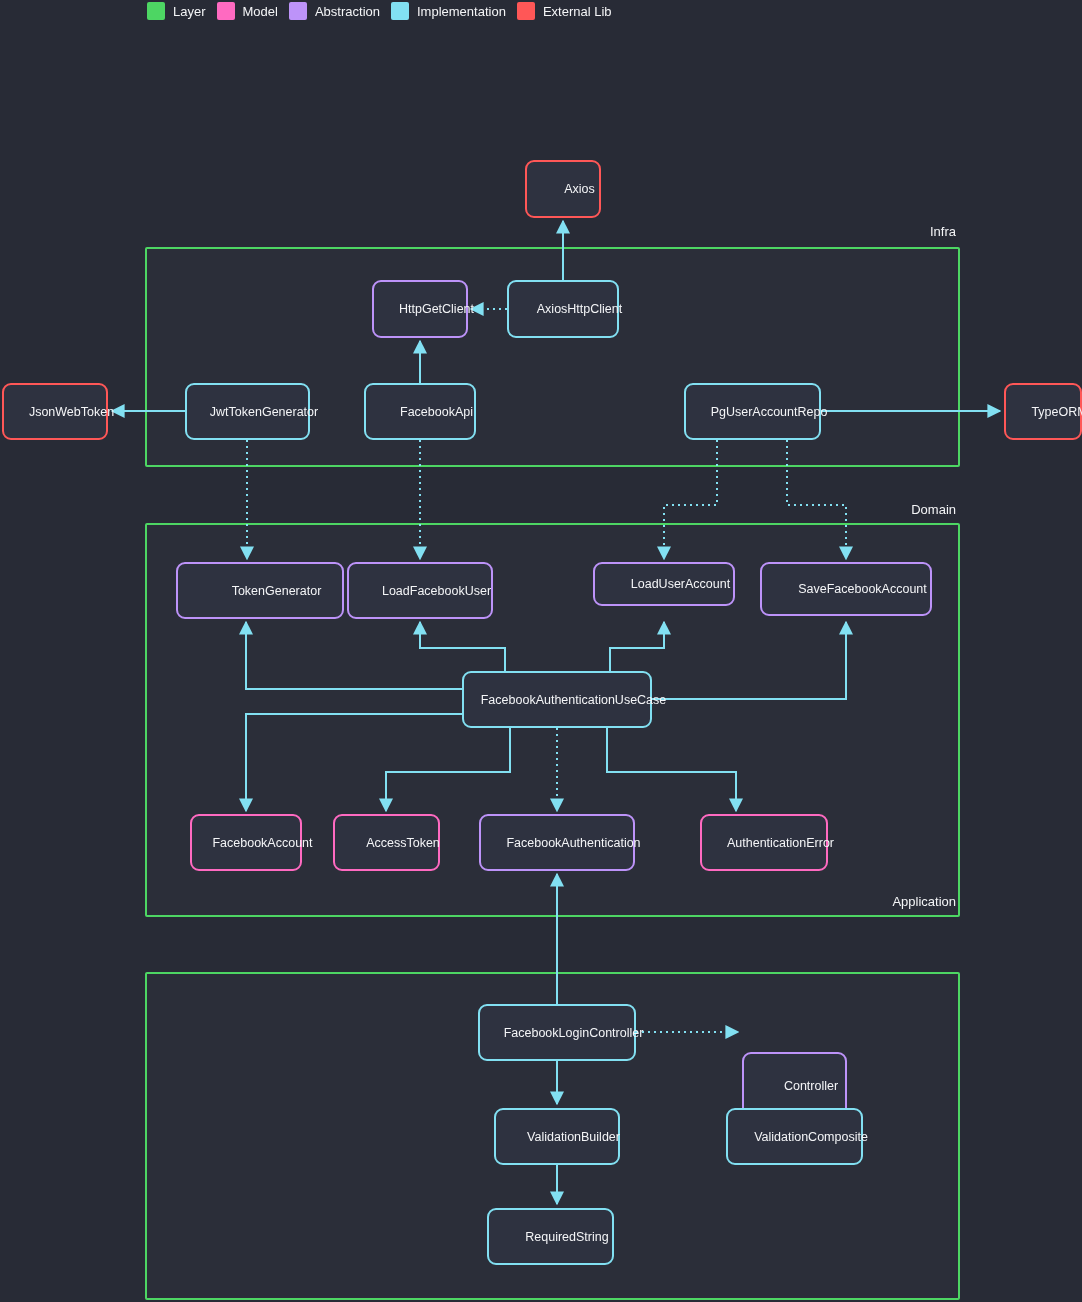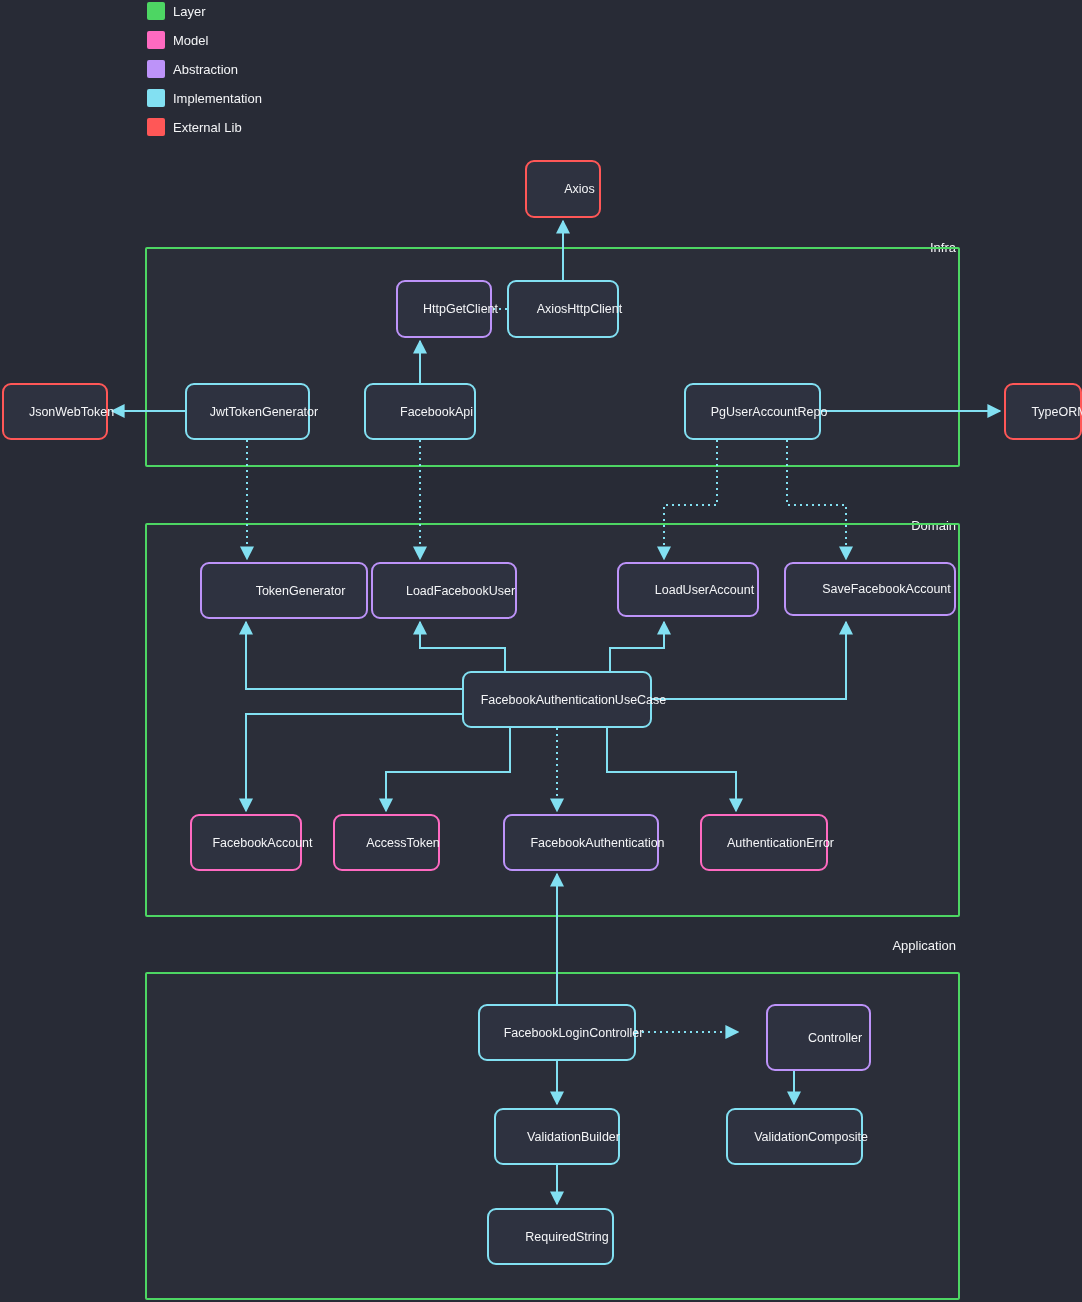--- a/index.html
+++ b/index.html
@@ -11,32 +11,32 @@
     --cyan:#82e0f2;
     --red:#ff5757;
     --text:#f4f5f7;
   }
   html,body{margin:0;padding:0;}
   body{
     width:1082px;height:1302px;position:relative;overflow:hidden;
     background:var(--bg);color:var(--text);
     font-family:"Liberation Sans",sans-serif;
   }
-  .legend{position:absolute;left:147px;top:2px;display:flex;flex-direction:column;gap:11px;z-index:4;}
+  .legend{position:absolute;left:147px;top:2px;display:flex;gap:11px;z-index:4;}
   .legend-item{display:flex;align-items:center;gap:8px;font-size:13px;}
   .swatch{width:18px;height:18px;border-radius:2px;display:inline-block;flex:0 0 auto;}
   .layer{position:absolute;border:2px solid var(--green);border-radius:2px;background:rgba(255,255,255,0.015);box-sizing:border-box;z-index:1;}
-  .layer-label{position:absolute;text-align:right;font-size:13px;padding-right:4px;box-sizing:border-box;z-index:1;margin-top:16px;}
+  .layer-label{position:absolute;text-align:right;font-size:13px;padding-right:4px;box-sizing:border-box;z-index:1;}
   .node{
     position:absolute;box-sizing:border-box;z-index:3;
     border:2px solid var(--cyan);border-radius:9px;background:var(--node-bg);
     display:flex;align-items:center;justify-content:center;
     font-size:12.5px;white-space:nowrap;padding-left:33px;
   }
-  .node.abs{border-color:var(--purple);margin-left:24px;}
+  .node.abs{border-color:var(--purple);}
   .node.model{border-color:var(--pink);text-align:right;}
   .node.ext{border-color:var(--red);}
   svg.edges{position:absolute;left:0;top:0;z-index:2;pointer-events:none;}
   .edge{stroke:var(--cyan);stroke-width:2;fill:none;}
   .edge.dotted{stroke-dasharray:2 4;}
 </style>
 </head>
 <body>
 
 <div class="legend">
@@ -61,21 +61,21 @@
     <span>External Lib</span>
   </div>
 </div>
 
 <div class="layer-label" style="left:145px;top:224px;width:815px">Infra</div>
 <div class="layer" style="left:145px;top:247px;width:815px;height:220px"></div>
 
 <div class="layer-label" style="left:145px;top:502px;width:815px">Domain</div>
 <div class="layer" style="left:145px;top:523px;width:815px;height:394px"></div>
 
-<div class="layer-label" style="left:145px;top:922px;width:815px">Application</div>
+<div class="layer-label" style="left:145px;top:894px;width:815px">Application</div>
 <div class="layer" style="left:145px;top:972px;width:815px;height:328px"></div>
 
 <svg class="edges" width="1082" height="1302" viewBox="0 0 1082 1302">
   <defs>
     <marker id="arrow" viewBox="0 0 10 10" refX="9" refY="5" markerWidth="7" markerHeight="7" orient="auto-start-reverse">
       <path d="M0,0 L10,5 L0,10 z" fill="#82e0f2"></path>
     </marker>
   </defs>
   <path class="edge" d="M 563 280 L 563 221" marker-end="url(#arrow)"></path>
   <path class="edge dotted" d="M 507 309 L 471 309" marker-end="url(#arrow)"></path>
@@ -104,24 +104,24 @@
 <div class="node ext" style="left:525px;top:160px;width:76px;height:58px">Axios</div>
 <div class="node abs" style="left:372px;top:280px;width:96px;height:58px">HttpGetClient</div>
 <div class="node" style="left:507px;top:280px;width:112px;height:58px">AxiosHttpClient</div>
 <div class="node ext" style="left:2px;top:383px;width:106px;height:57px">JsonWebToken</div>
 <div class="node" style="left:185px;top:383px;width:125px;height:57px">JwtTokenGenerator</div>
 <div class="node" style="left:364px;top:383px;width:112px;height:57px">FacebookApi</div>
 <div class="node" style="left:684px;top:383px;width:137px;height:57px">PgUserAccountRepo</div>
 <div class="node ext" style="left:1004px;top:383px;width:78px;height:57px">TypeORM</div>
 <div class="node abs" style="left:176px;top:562px;width:168px;height:57px">TokenGenerator</div>
 <div class="node abs" style="left:347px;top:562px;width:146px;height:57px">LoadFacebookUser</div>
-<div class="node abs" style="left:593px;top:562px;width:142px;height:55px">LoadUserAccount</div>
+<div class="node abs" style="left:593px;top:562px;width:142px;height:44px">LoadUserAccount</div>
 <div class="node abs" style="left:760px;top:562px;width:172px;height:54px">SaveFacebookAccount</div>
 <div class="node" style="left:462px;top:671px;width:190px;height:57px">FacebookAuthenticationUseCase</div>
 <div class="node model" style="left:190px;top:814px;width:112px;height:57px">FacebookAccount</div>
 <div class="node model" style="left:333px;top:814px;width:107px;height:57px">AccessToken</div>
 <div class="node abs" style="left:479px;top:814px;width:156px;height:57px">FacebookAuthentication</div>
 <div class="node model" style="left:700px;top:814px;width:128px;height:57px">AuthenticationError</div>
 <div class="node" style="left:478px;top:1004px;width:158px;height:57px">FacebookLoginController</div>
-<div class="node abs" style="left:742px;top:1004px;width:105px;height:67px">Controller</div>
+<div class="node abs" style="left:742px;top:1052px;width:105px;height:67px">Controller</div>
 <div class="node" style="left:494px;top:1108px;width:126px;height:57px">ValidationBuilder</div>
 <div class="node" style="left:726px;top:1108px;width:137px;height:57px">ValidationComposite</div>
 <div class="node" style="left:487px;top:1208px;width:127px;height:57px">RequiredString</div>
 
 </body></html>

